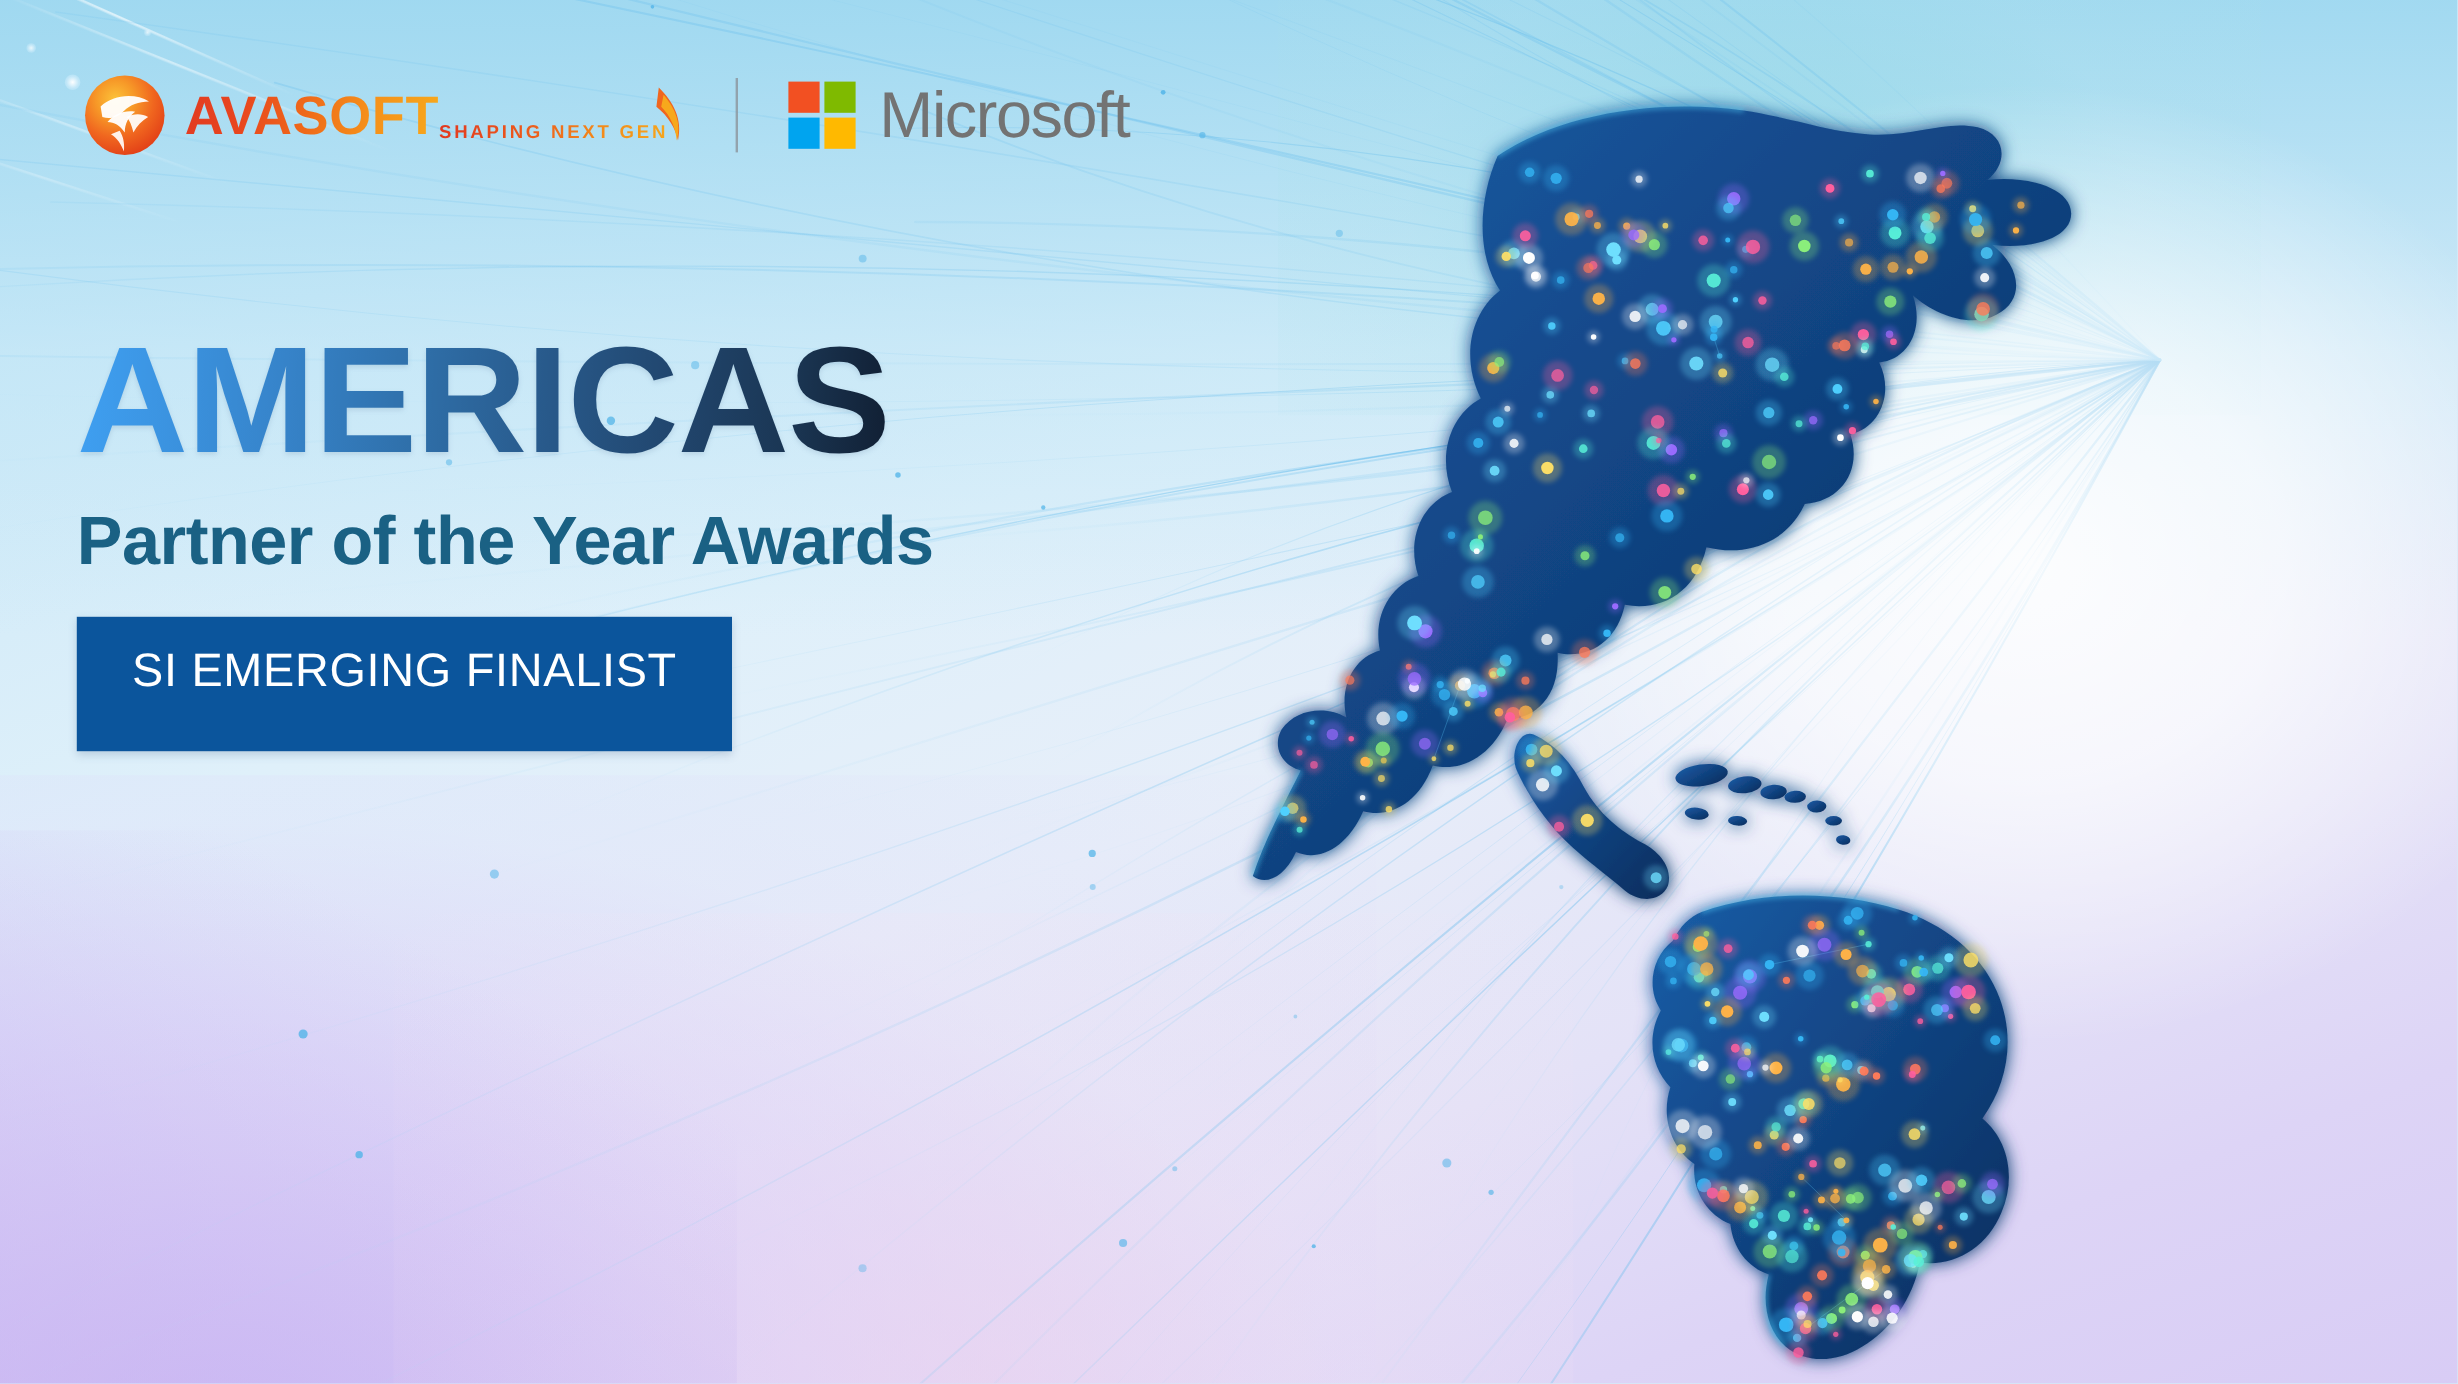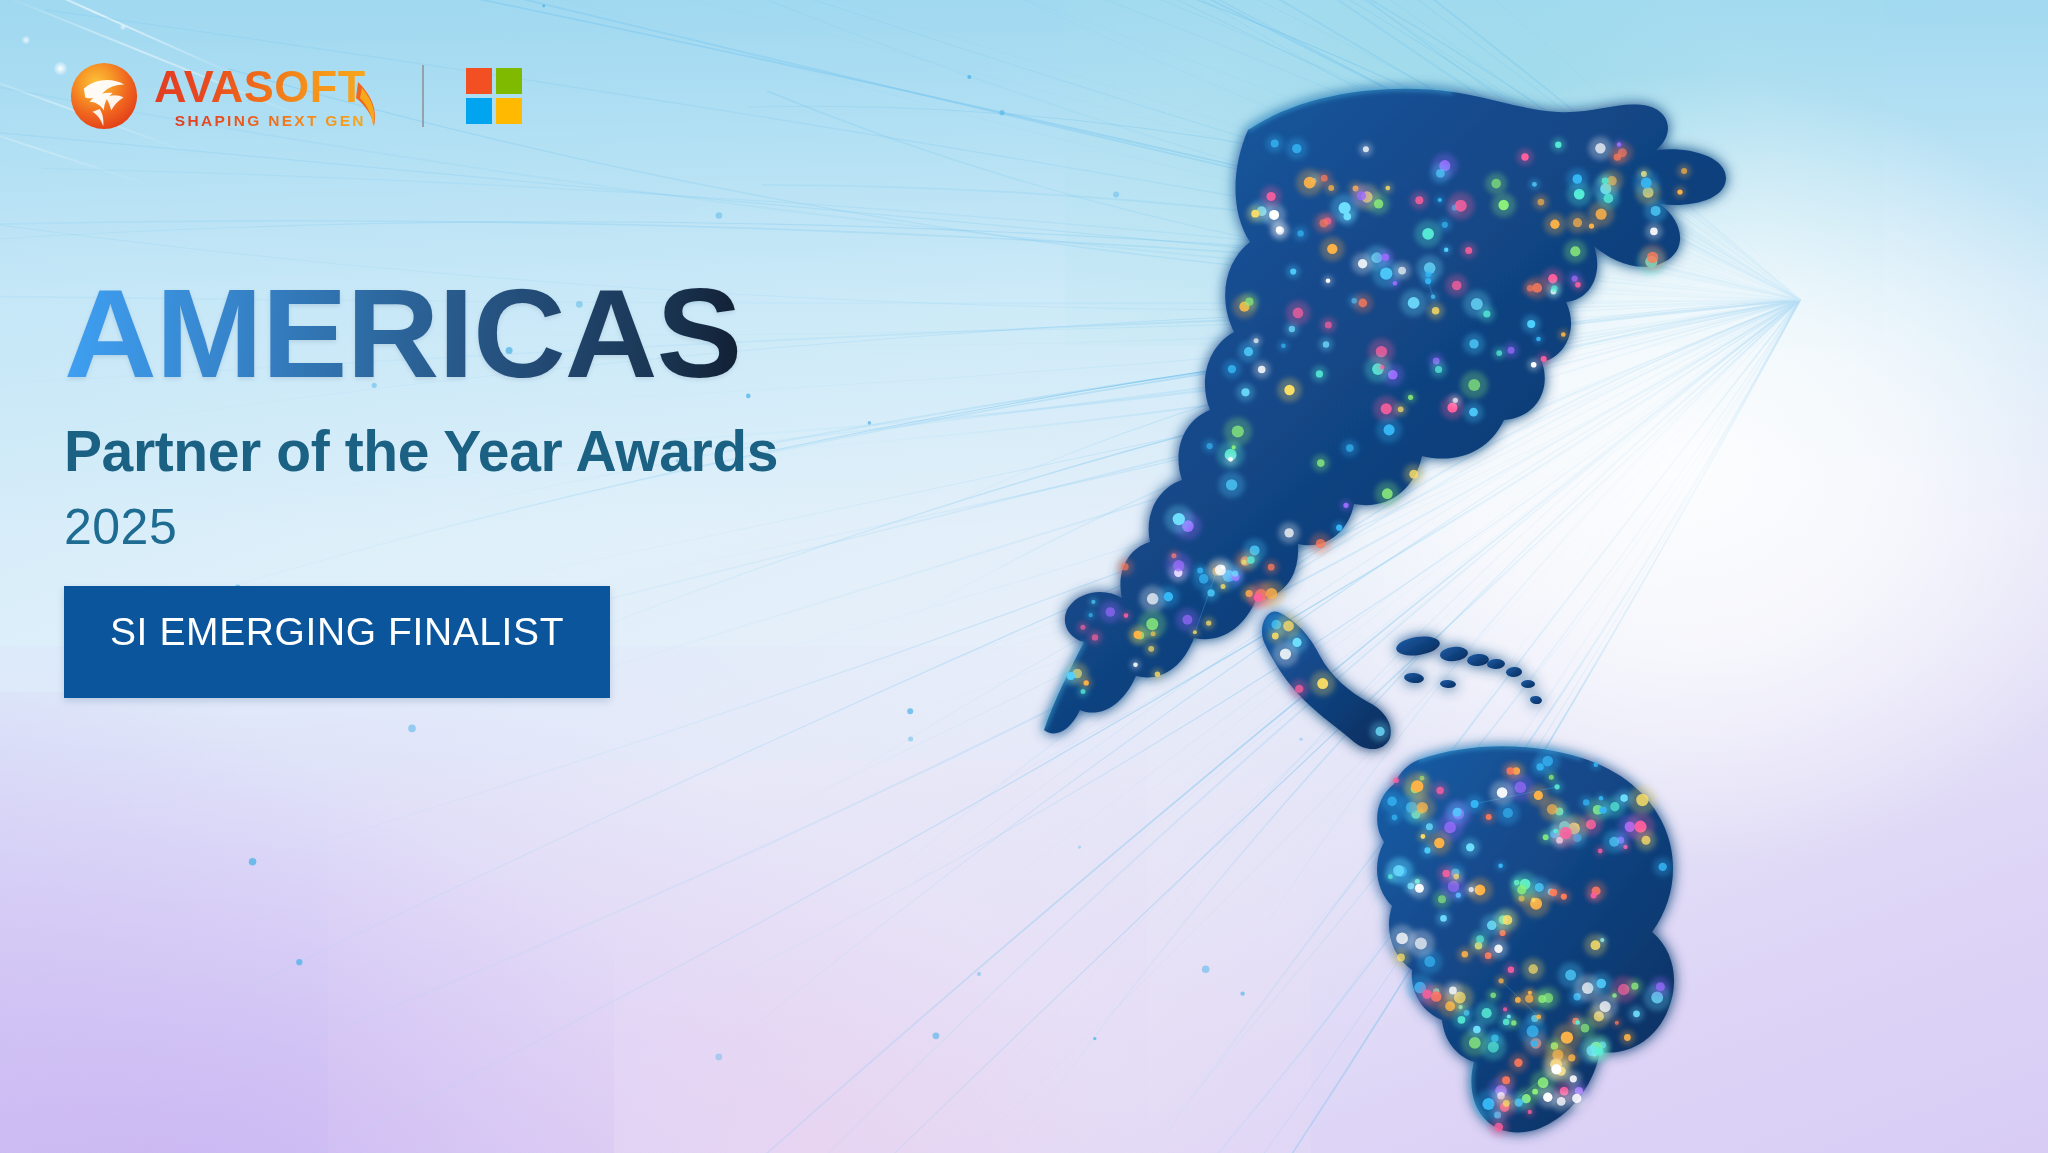--- a/index.html
+++ b/index.html
@@ -65,21 +65,21 @@
   #rayfan { position:absolute; inset:0; width:100%; height:100%; }
 
   
   .logo-row {
     position:absolute; left:68px; top:60px;
     display:flex; align-items:center; gap:0;
     z-index:40;
   }
   .avasoft-lockup { display:flex; align-items:center; gap:14px; }
   .ava-emblem { width:72px; height:72px; position:relative; flex:none; }
-  .ava-text { display:flex; flex-direction:column; align-items:flex-end; line-height:1; position:relative; }
+  .ava-text { display:flex; align-items:flex-end; line-height:1; position:relative; }
   .ava-word {
     font-size:45px; font-weight:bold; letter-spacing:.5px;
     font-family:"Liberation Sans", sans-serif;
     background:linear-gradient(95deg,#e23c22 0%,#e8461f 22%,#ef6a1a 48%,#f5901a 72%,#f7a81c 100%);
     -webkit-background-clip:text; background-clip:text; color:transparent;
     -webkit-text-fill-color:transparent;
   }
   .ava-tag {
     font-size:15.5px; font-weight:bold; letter-spacing:2.3px; margin-top:4px;
     background:linear-gradient(95deg,#e2381f 0%,#ec5a1c 38%,#f38a1a 70%,#f6a61c 100%);
@@ -1193,26 +1193,26 @@
 
     <div class="divider"></div>
 
     <div class="ms-lockup">
       <div class="ms-squares">
         <i style="background:#f25022"></i>
         <i style="background:#7fba00"></i>
         <i style="background:#00a4ef"></i>
         <i style="background:#ffb900"></i>
       </div>
+      <span class="ms-word">Microsoft</span>
     </div>
 
   </div>
 
   <div class="headline-block">
     <div class="title-americas">AMERICAS</div>
     <div class="title-sub">Partner of the Year Awards</div>
-    <div class="title-year">2025</div>
     <div class="badge">
       <span class="badge-label">SI EMERGING FINALIST</span>
     </div>
   </div>
 
 </div>
 
 </body></html>

